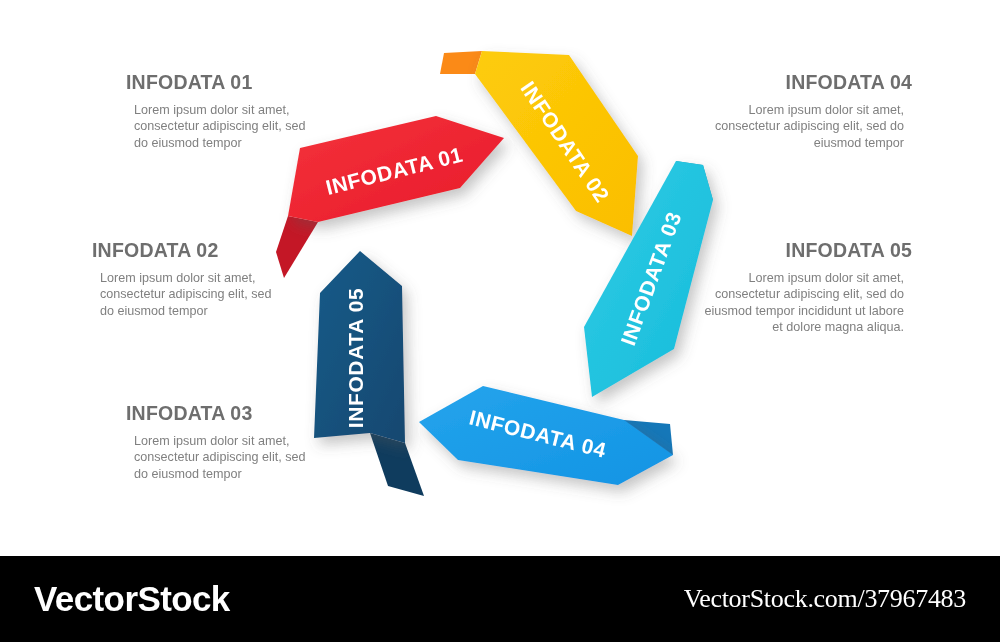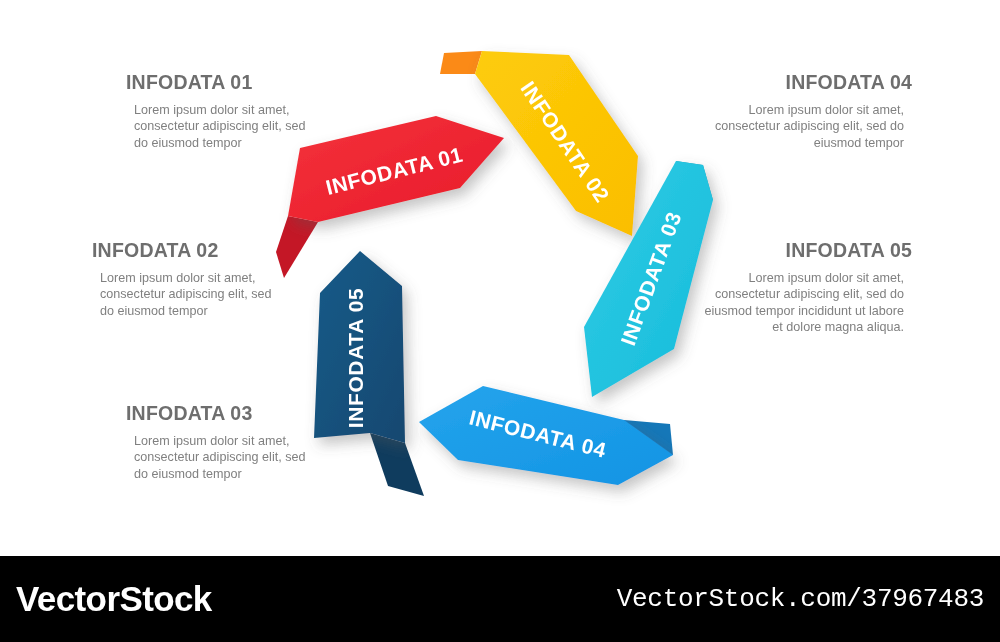--- a/index.html
+++ b/index.html
@@ -63,32 +63,32 @@
 
   
   .footer {
     position: absolute;
     left: 0; top: 556px;
     width: 1000px; height: 86px;
     background: #000000;
     display: flex;
     align-items: center;
     justify-content: space-between;
-    padding: 0 16px;
+    padding: 0 34px;
   }
   .footer .brand {
     color: #ffffff;
     font-family: "Liberation Sans", sans-serif;
     font-size: 35px;
     font-weight: bold;
     letter-spacing: -0.6px;
   }
   .footer .url {
     color: #ffffff;
-    font-family: Liberation Mono, monospace;
+    font-family: Liberation Serif, serif;
     font-size: 26px;
     letter-spacing: -0.3px;
   }
 </style>
 </head>
 <body>
 
 <div class="canvas">
 
   <div class="info-block align-left" id="block-1">

